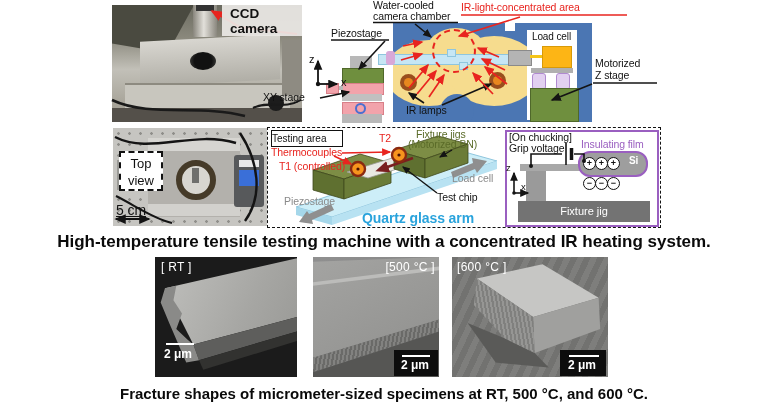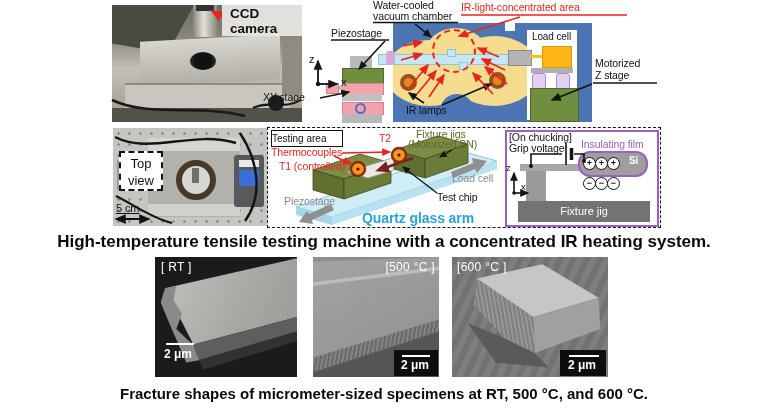--- a/index.html
+++ b/index.html
@@ -238,37 +238,37 @@
     <circle cx="514" cy="193" r="1.8" fill="#141414"></circle>
   </svg>
 
   <div class="abs" style="left:222px;top:5px;width:80px;height:31px;background:rgba(235,233,230,0.92);
               font-size:13.5px;font-weight:bold;line-height:15px;padding:1px 0 0 8px;box-sizing:border-box;">
     <div>CCD</div>
     <div>camera</div>
   </div>
 
   <div class="lbl" style="left:373px;top:0px;">Water-cooled</div>
-  <div class="lbl" style="left:373px;top:11px;">vacuum chamber</div>
+  <div class="lbl" style="left:373px;top:11px;">camera chamber</div>
   <div class="lbl red" style="left:461px;top:2px;">IR-light-concentrated area</div>
   <div class="lbl" style="left:331px;top:28px;">Piezostage</div>
   <div class="lbl" style="left:263px;top:92px;">XY stage</div>
   <div class="lbl" style="left:406px;top:105px;">IR lamps</div>
   <div class="lbl" style="left:527px;top:32px;width:49px;text-align:center;font-size:10px;">Load cell</div>
   <div class="lbl" style="left:595px;top:58px;">Motorized</div>
   <div class="lbl" style="left:595px;top:70px;">Z stage</div>
   <div class="lbl" style="left:309px;top:54px;font-size:11px;">z</div>
   <div class="lbl" style="left:341px;top:77px;font-size:11px;">x</div>
 
   <div class="abs" style="left:119px;top:151px;width:44px;height:40px;background:#fff;border:2px dashed #111;
               font-size:13px;line-height:17px;text-align:center;padding-top:2px;box-sizing:border-box;">
     <div>Top</div>
     <div>view</div>
   </div>
-  <div class="lbl" style="left:116px;top:203px;font-size:11px;text-decoration:underline;">5 cm</div>
+  <div class="lbl" style="left:116px;top:203px;font-size:14px;text-decoration:underline;">5 cm</div>
 
   <div class="abs" style="left:271px;top:130px;width:70px;height:15px;border:1.6px solid #111;background:#fff;
               font-size:10px;text-align:left;line-height:15px;">Testing area</div>
   <div class="lbl red" style="left:271px;top:147px;">Thermocouples</div>
   <div class="lbl red" style="left:379px;top:133px;">T2</div>
   <div class="lbl red" style="left:279px;top:161px;">T1 (controlled)</div>
   <div class="lbl olive" style="left:416px;top:129px;">Fixture jigs</div>
   <div class="lbl olive" style="left:408px;top:139px;">(Motorized BN)</div>
   <div class="lbl gray" style="left:452px;top:173px;">Load cell</div>
   <div class="lbl" style="left:437px;top:192px;">Test chip</div>

